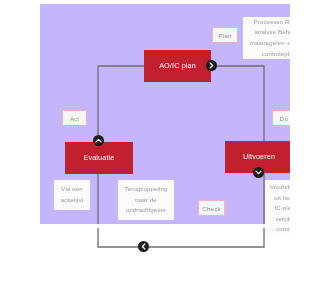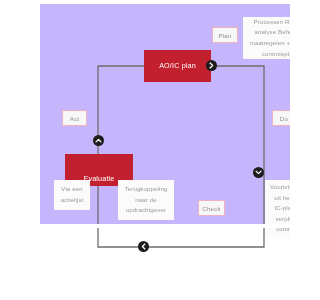--- a/index.html
+++ b/index.html
@@ -63,21 +63,21 @@
     align-items: center;
     justify-content: center;
     text-align: center;
     font-size: 7.2px;
     line-height: 1.55;
     letter-spacing: 0.15px;
     box-sizing: border-box;
     padding: 2px;
   }
   #box-plan   { left: 108px; top: 50px;  width: 67px; height: 32px; }
-  #box-eval   { left: 29px;  top: 154px; width: 68px; height: 32px; justify-content: flex-end; }
+  #box-eval   { left: 29px;  top: 142px; width: 68px; height: 32px; }
   #box-uitv   { left: 189px; top: 141px; width: 68px; height: 32px; }
   #box-meten  { left: 108px; top: 231px; width: 67px; height: 32px; }
   .box-line { display: block; }
 
   
   .marker {
     position: absolute;
     width: 11px;
     height: 11px;
     border-radius: 50%;
@@ -142,20 +142,23 @@
 <div id="canvas">
 
   <svg id="path-svg" viewBox="0 0 290 300" xmlns="http://www.w3.org/2000/svg">
     <path d="M 62,66 L 228,66 L 228,247 L 62,247 Z" fill="none" stroke="#6d6d6d" stroke-width="1.3"></path>
   </svg>
 
   <div class="box" id="box-plan">
     <span class="box-line">AO/IC plan</span>
   </div>
 
+  <div class="box" id="box-uitv">
+    <span class="box-line">Uitvoeren</span>
+  </div>
 
 
   <div class="box" id="box-eval">
     <span class="box-line">Evaluatie</span>
   </div>
 
   <div class="marker" id="marker-plan">
     <svg width="7" height="7" viewBox="0 0 10 10" xmlns="http://www.w3.org/2000/svg">
       <path d="M3 1.5 L6.6 5 L3 8.5" fill="none" stroke="#ffffff" stroke-width="1.8" stroke-linecap="round" stroke-linejoin="round"></path>
     </svg>

